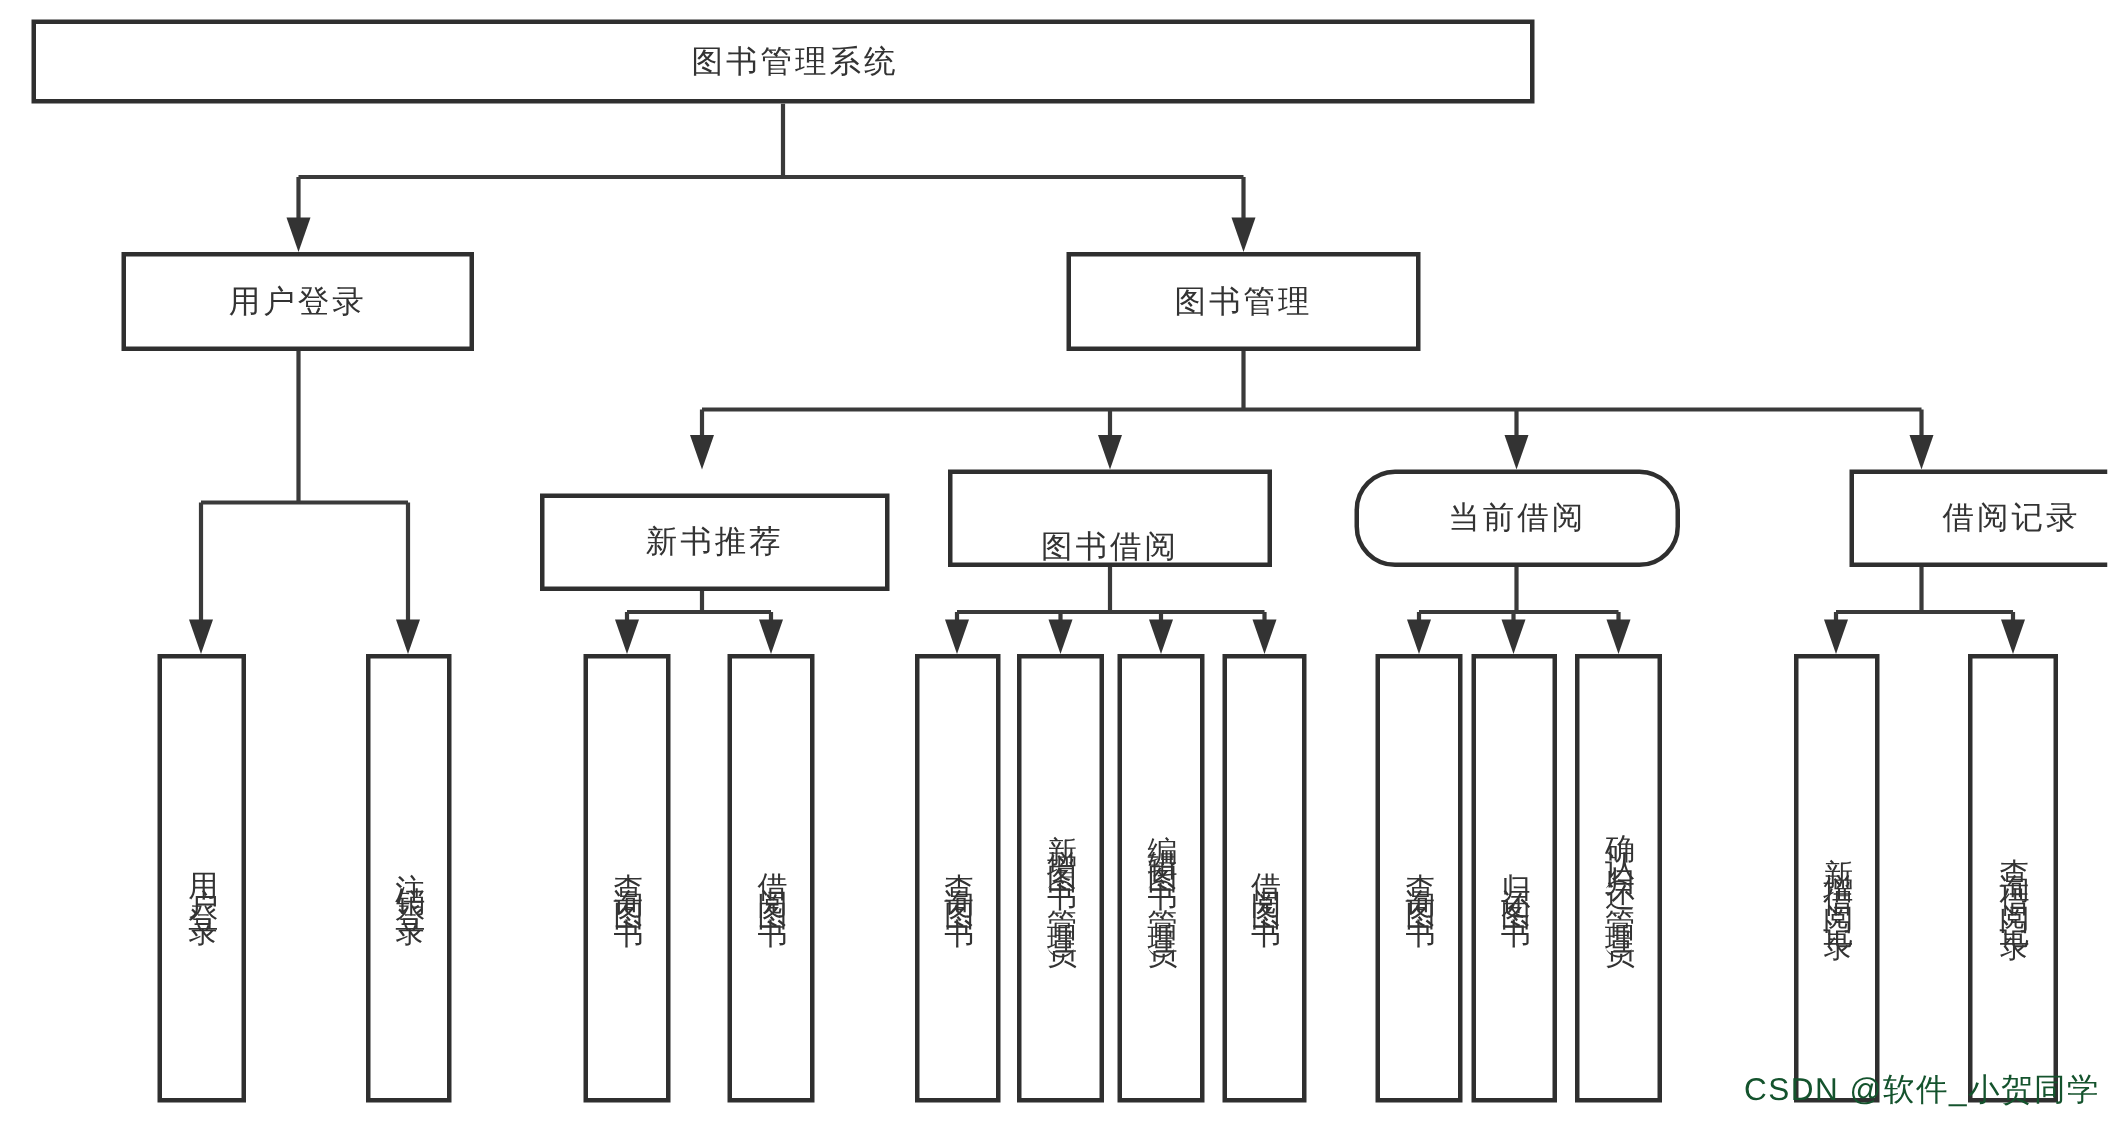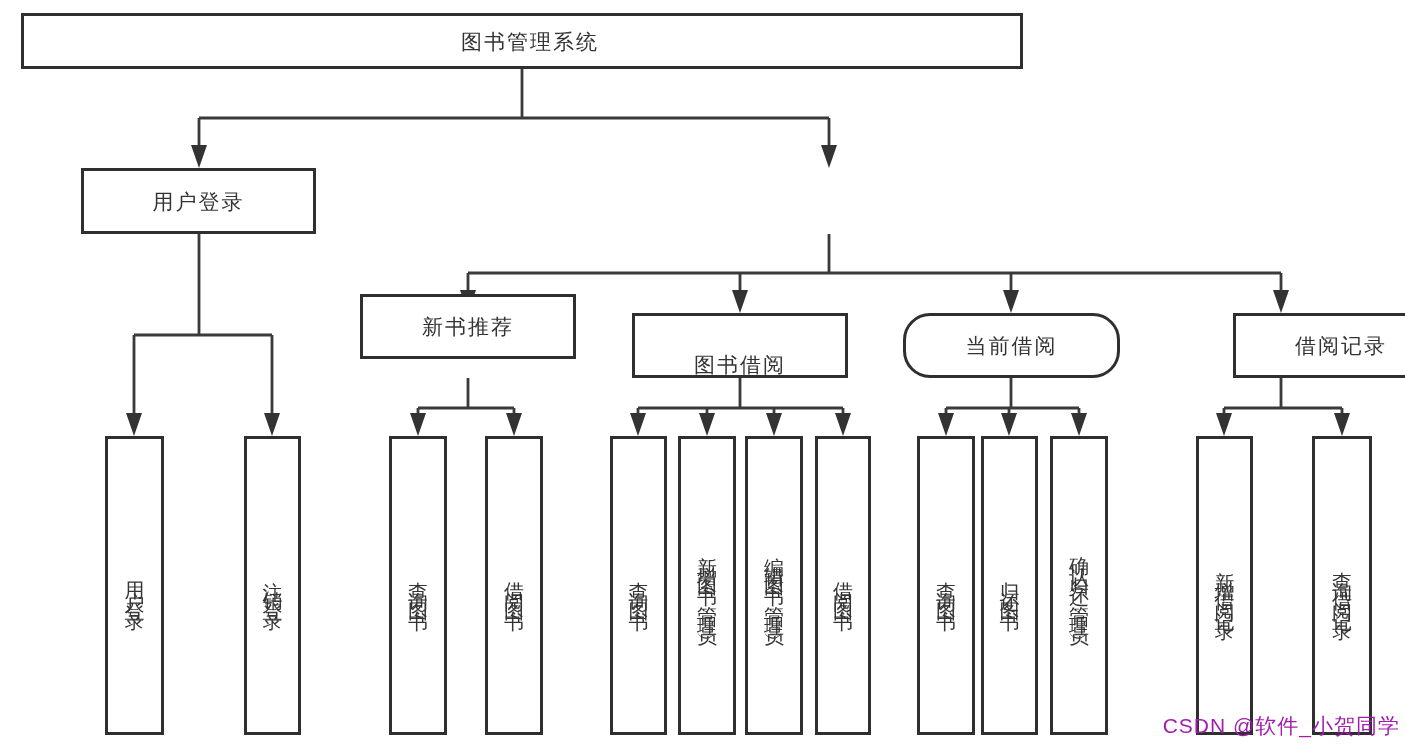--- a/index.html
+++ b/index.html
@@ -39,21 +39,21 @@
     font-size: 20px;
     letter-spacing: 10px;
     line-height: 1.15;
     color: #333333;
     white-space: nowrap;
   }
   
   #root-box        { left: 21px;   top: 13px;  width: 1002px; height: 56px; padding-left: 16px; }
   #user-login-box  { left: 81px;   top: 168px; width: 235px;  height: 66px; }
   #book-mgmt-box   { left: 711px;  top: 168px; width: 236px;  height: 66px; }
-  #sec-new-book    { left: 360px;  top: 294px; width: 216px;  height: 65px; }
+  #sec-new-book    { left: 360px;  top: 329px; width: 233px;  height: 65px; }
   #sec-book-borrow { left: 632px;  top: 313px; width: 216px;  height: 65px; align-items: flex-end; }
   #sec-cur-borrow  { left: 903px;  top: 313px; width: 217px;  height: 65px; border-radius: 27px; }
   #sec-records     { left: 1233px; top: 313px; width: 216px;  height: 65px; }
   .leaf { top: 436px; height: 299px; }
   #leaf-a1 { left: 105px;  width: 59px; }
   #leaf-a2 { left: 244px;  width: 57px; }
   #leaf-b1 { left: 389px;  width: 58px; }
   #leaf-b2 { left: 485px;  width: 58px; }
   #leaf-c1 { left: 610px;  width: 57px; }
   #leaf-c2 { left: 678px;  width: 58px; }
@@ -63,21 +63,21 @@
   #leaf-d2 { left: 981px;  width: 57px; }
   #leaf-d3 { left: 1050px; width: 58px; }
   #leaf-e1 { left: 1196px; width: 57px; }
   #leaf-e2 { left: 1312px; width: 60px; }
   #watermark {
     position: absolute;
     right: 5px;
     top: 712px;
     font-size: 21px;
     letter-spacing: 1px;
-    color: #a21caf;
+    color: #14532d;
     z-index: 5;
     white-space: nowrap;
   }
 </style>
 </head>
 <body>
 
 <div id="stage">
 
   <svg id="connectors" width="1405" height="747" viewBox="0 0 1405 747">
@@ -119,20 +119,23 @@
       <polygon points="1334,413 1350,413 1342,436"></polygon>
     </g>
   </svg>
 
   <div class="box" id="root-box">
     <span class="hlabel">图书管理系统</span>
   </div>
 
   <div class="box" id="user-login-box">
     <span class="hlabel">用户登录</span>
+  </div>
+  <div class="box" id="book-mgmt-box">
+    <span class="hlabel">图书管理</span>
   </div>
 
   <div class="box" id="sec-new-book">
     <span class="hlabel">新书推荐</span>
   </div>
   <div class="box" id="sec-book-borrow">
     <span class="hlabel">图书借阅</span>
   </div>
   <div class="box" id="sec-cur-borrow">
     <span class="hlabel">当前借阅</span>

